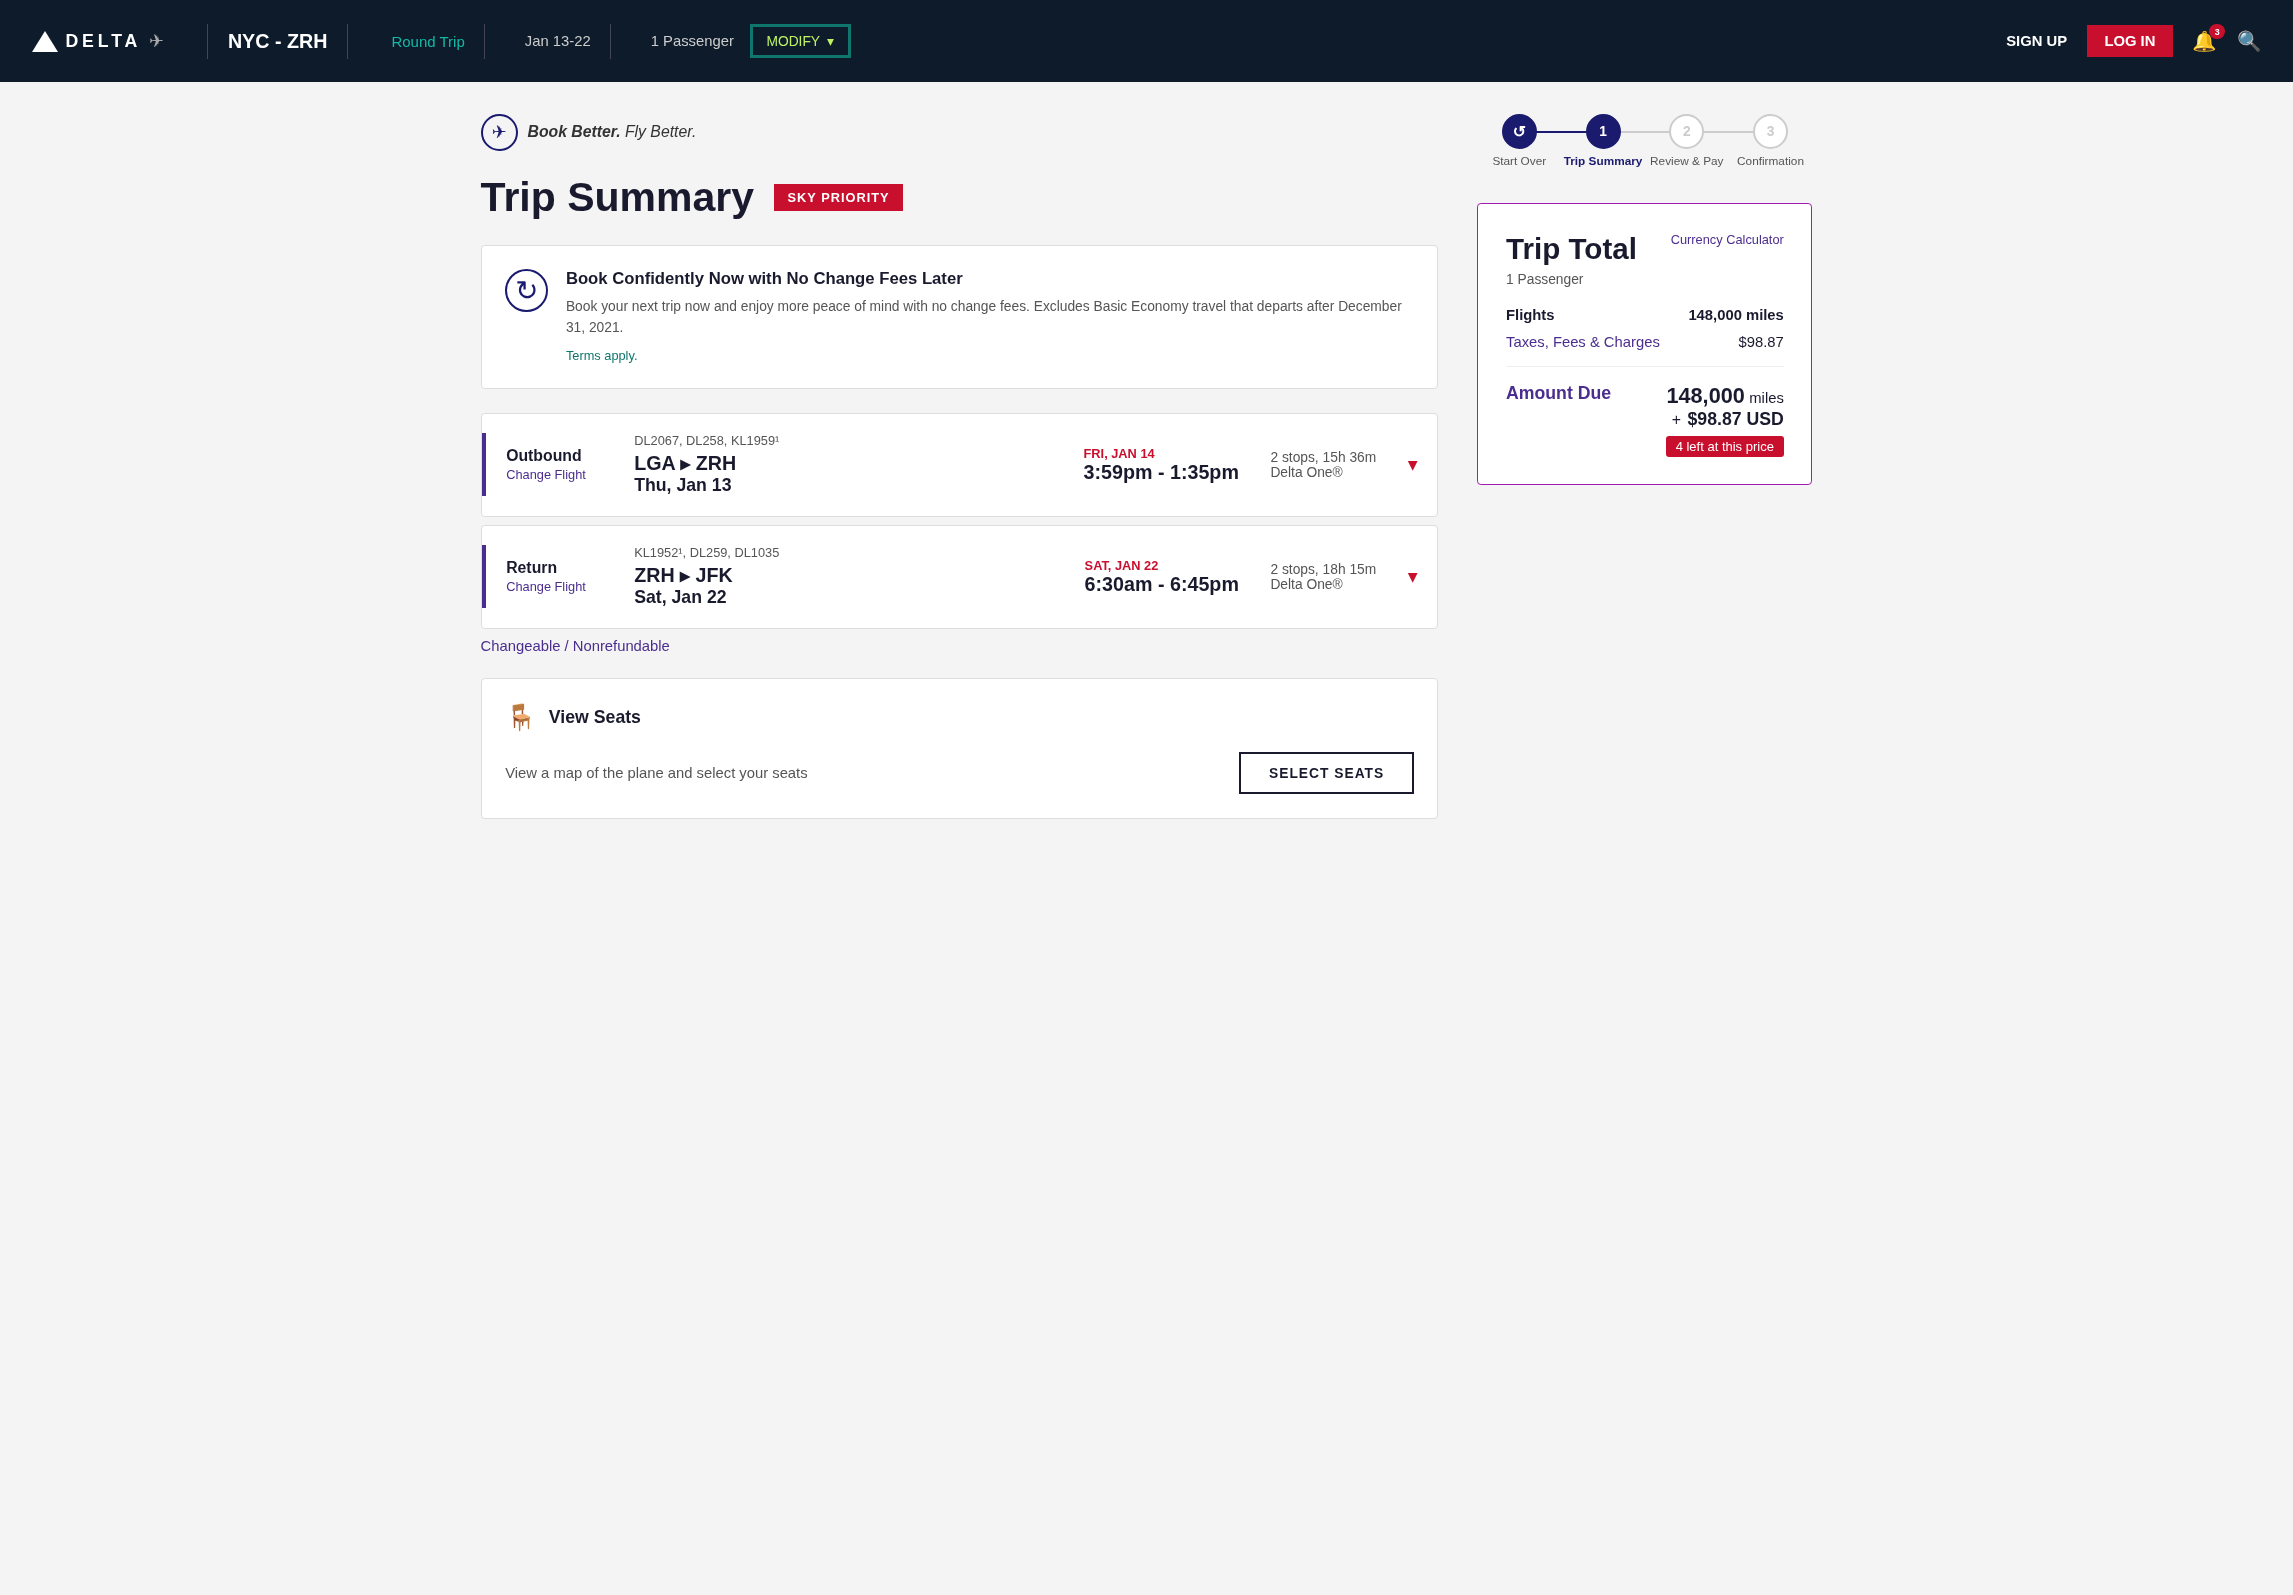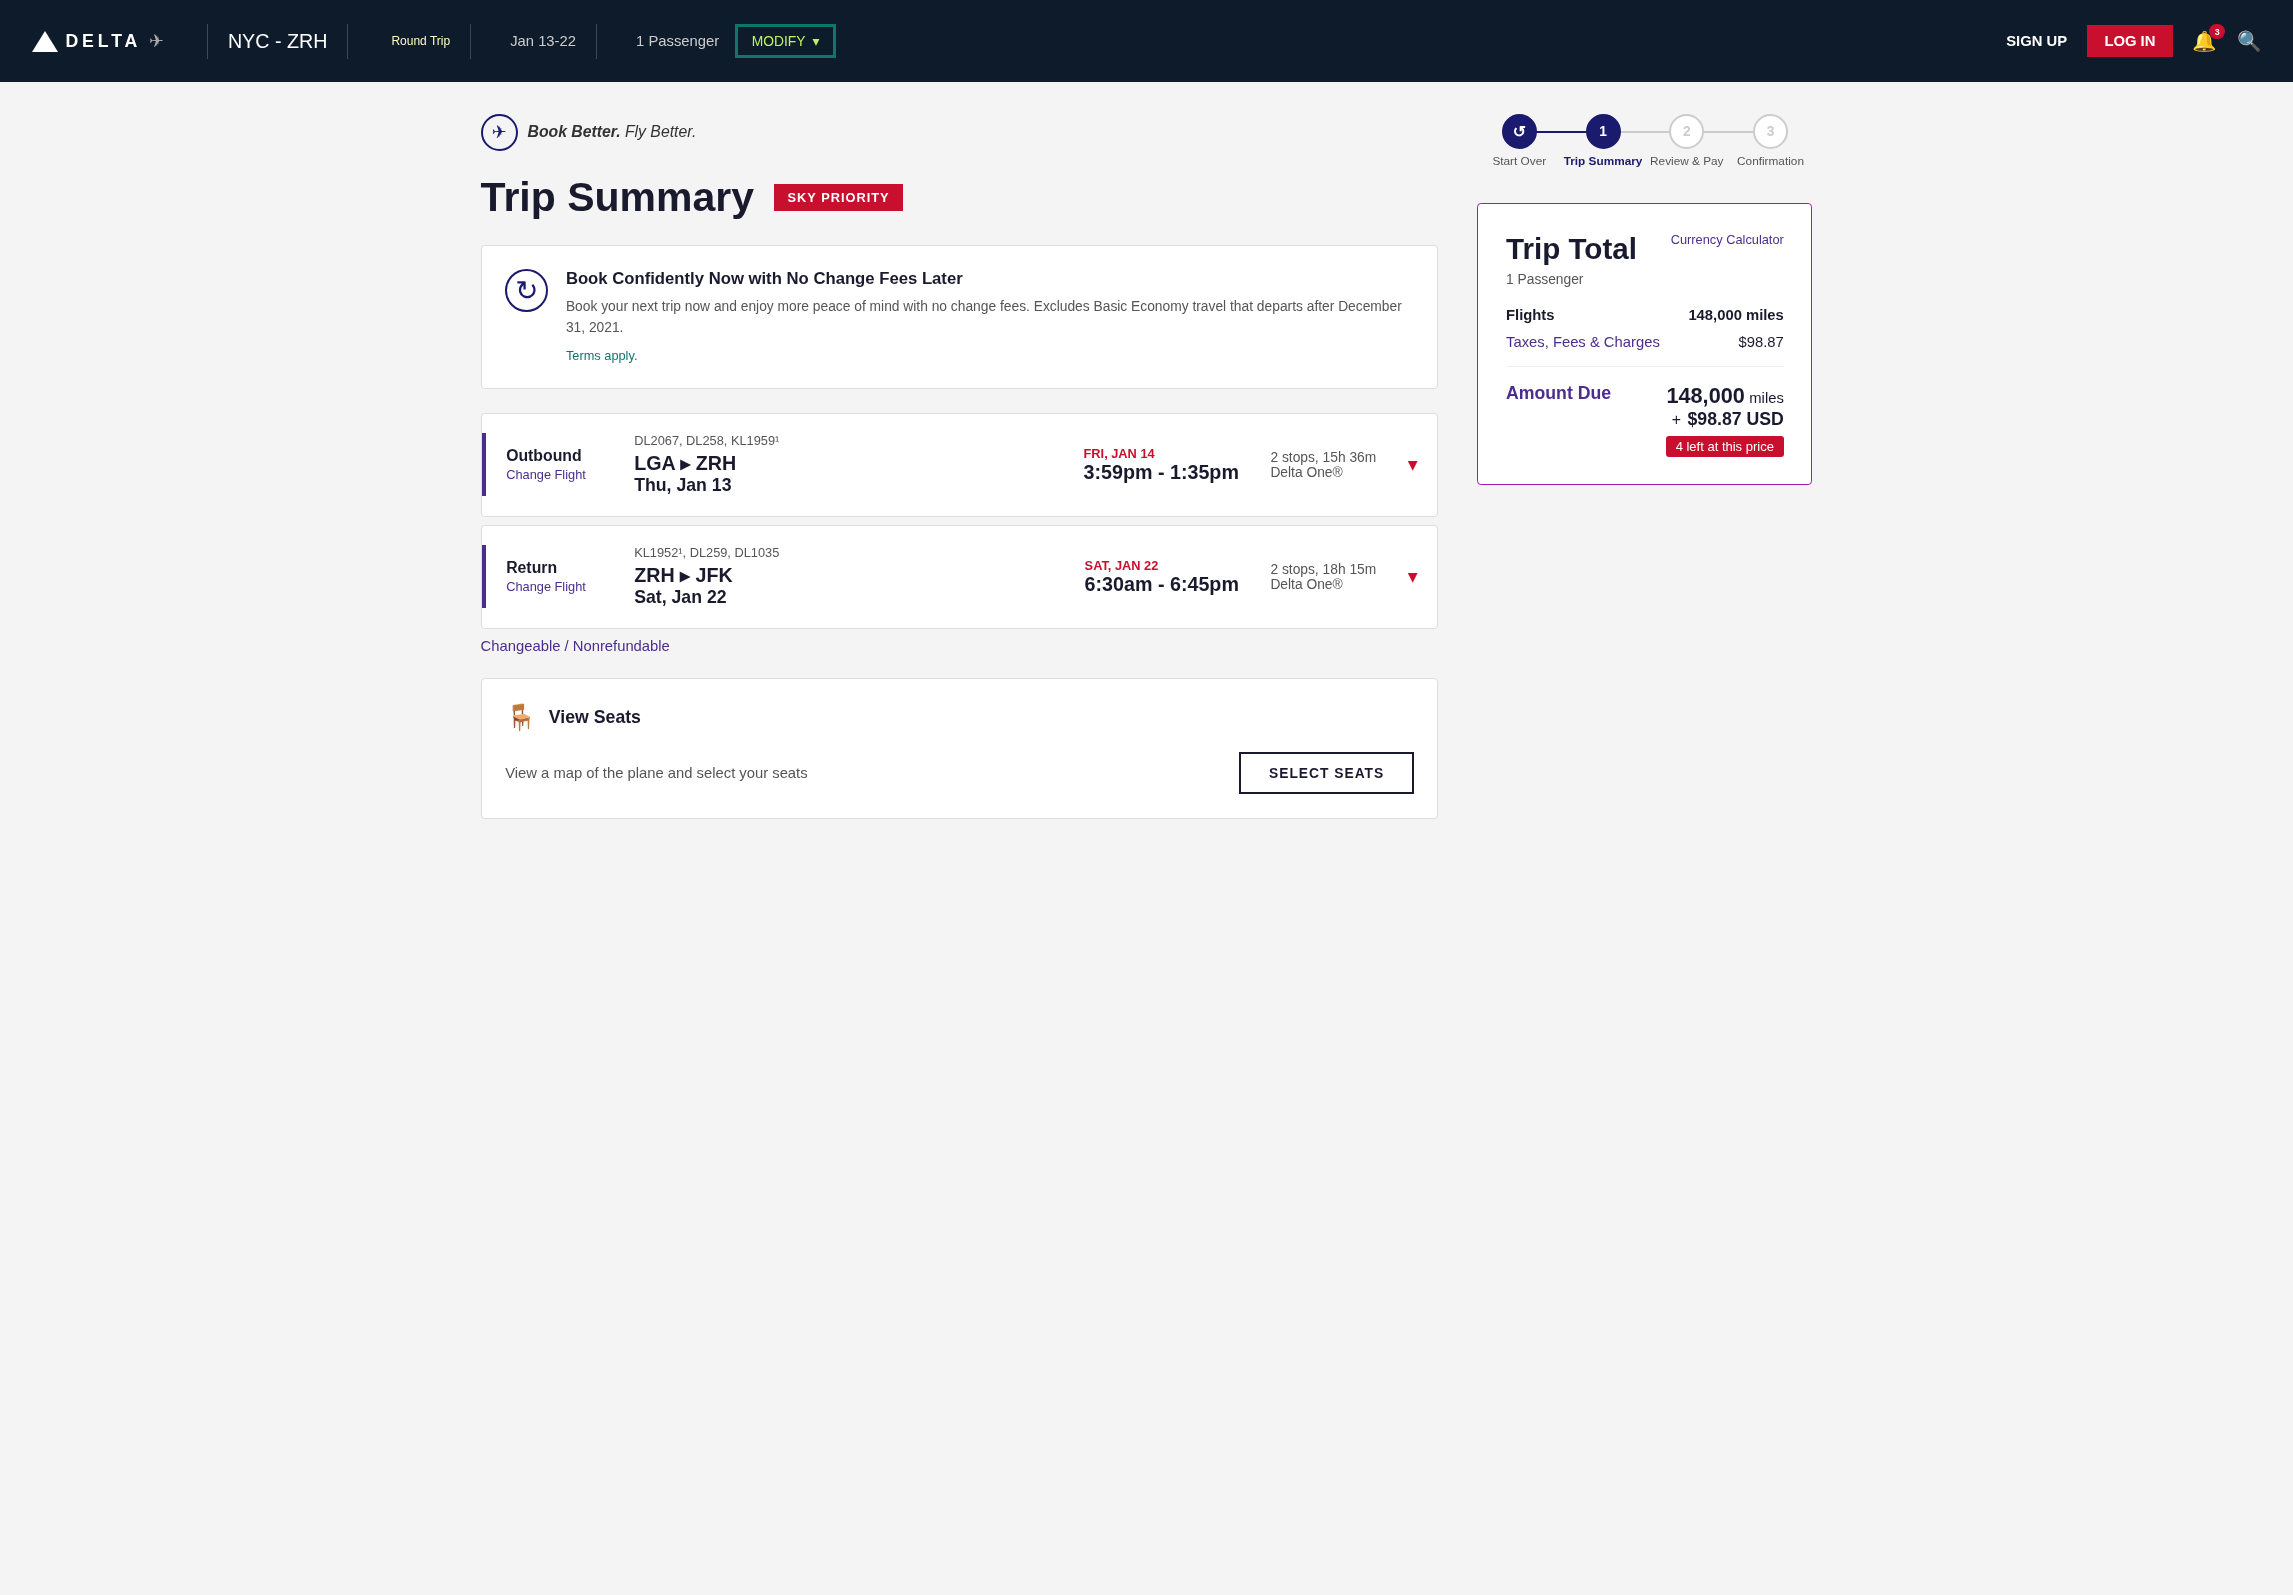--- a/index.html
+++ b/index.html
@@ -38,27 +38,27 @@
       color: #aaa;
     }
     .header-divider {
       width: 1px;
       height: 35px;
       background: #445;
       margin: 0 19.7px;
     }
     .header-route {
       font-size: 19.7px;
-      font-weight: normal;
+      font-weight: bold;
       color: white;
       margin-right: 0;
     }
     .header-trip-type {
-      font-size: 12px;
-      color: #fef9c3;
+      font-size: 15px;
+      color: #14b8a6;
       margin-left: 23.6px;
     }
     .header-dates {
       font-size: 14.8px;
       color: #ccc;
       margin-left: 19.7px;
     }
     .header-passengers {
       font-size: 14.8px;
       color: #ccc;

